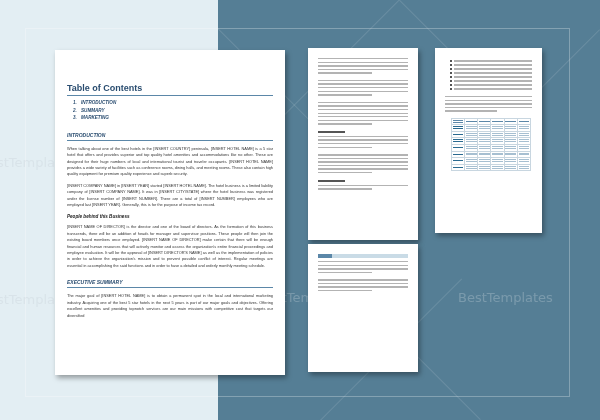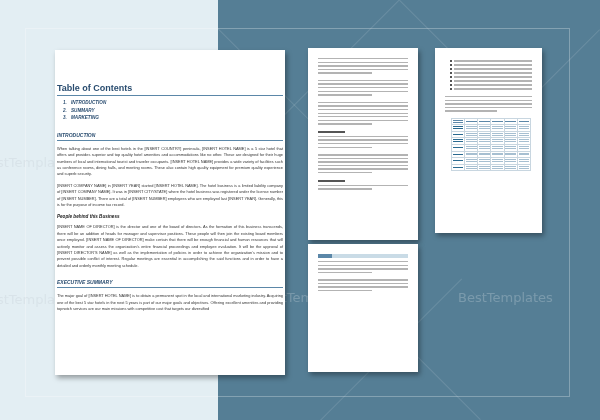--- a/index.html
+++ b/index.html
@@ -3,21 +3,21 @@
 <meta charset="utf-8">
 <style>
   * { box-sizing: border-box; margin: 0; padding: 0; }
   html, body { width: 600px; height: 420px; overflow: hidden; }
   body { position: relative; font-family: "Liberation Sans", sans-serif; background: #557e95; }
   .bg-left { position: absolute; left: 0; top: 0; width: 218px; height: 420px; background: #e3eef3; }
   .bg-right { position: absolute; left: 218px; top: 0; width: 382px; height: 420px; background: #557e95; }
   .frame { position: absolute; left: 25px; top: 28px; width: 545px; height: 369px; border: 1px solid rgba(255,255,255,0.28); }
   .diag { position: absolute; height: 1px; background: rgba(255,255,255,0.12); transform-origin: 0 0; }
   .page { position: absolute; background: #fff; box-shadow: 2px 3px 5px rgba(0,0,0,0.35); overflow: hidden; }
-  .main-page { left: 55px; top: 50px; width: 230px; height: 325px; padding: 0 2px; }
+  .main-page { left: 55px; top: 50px; width: 230px; height: 325px; padding: 0 12px; }
   .toc-title { margin-top: 33px; font-size: 9px; font-weight: bold; color: #2a4d70; padding-bottom: 2px; border-bottom: 1px solid #5b87a8; }
   .toc-list { list-style: none; margin-top: 3px; padding-left: 6px; }
   .toc-list li { font-size: 4.6px; font-weight: bold; font-style: italic; color: #2a4d70; line-height: 7.6px; }
   .toc-list li span.num { display: inline-block; width: 8px; }
   .sec-h { margin-top: 10px; font-size: 5px; font-weight: bold; font-style: italic; color: #2a4d70; padding-bottom: 2px; border-bottom: 1px solid #5b87a8; }
   .sub-h { margin-top: 6px; font-size: 4.6px; font-weight: bold; font-style: italic; color: #222; }
   .para { margin-top: 5px; font-size: 3.9px; line-height: 6.4px; color: #333; text-align: justify; }
   .mini { padding: 10px 10px; }
   .mini .line { height: 1.4px; background: #b3b3b3; margin-bottom: 2.2px; }
   .mini .line.s { width: 60%; }

